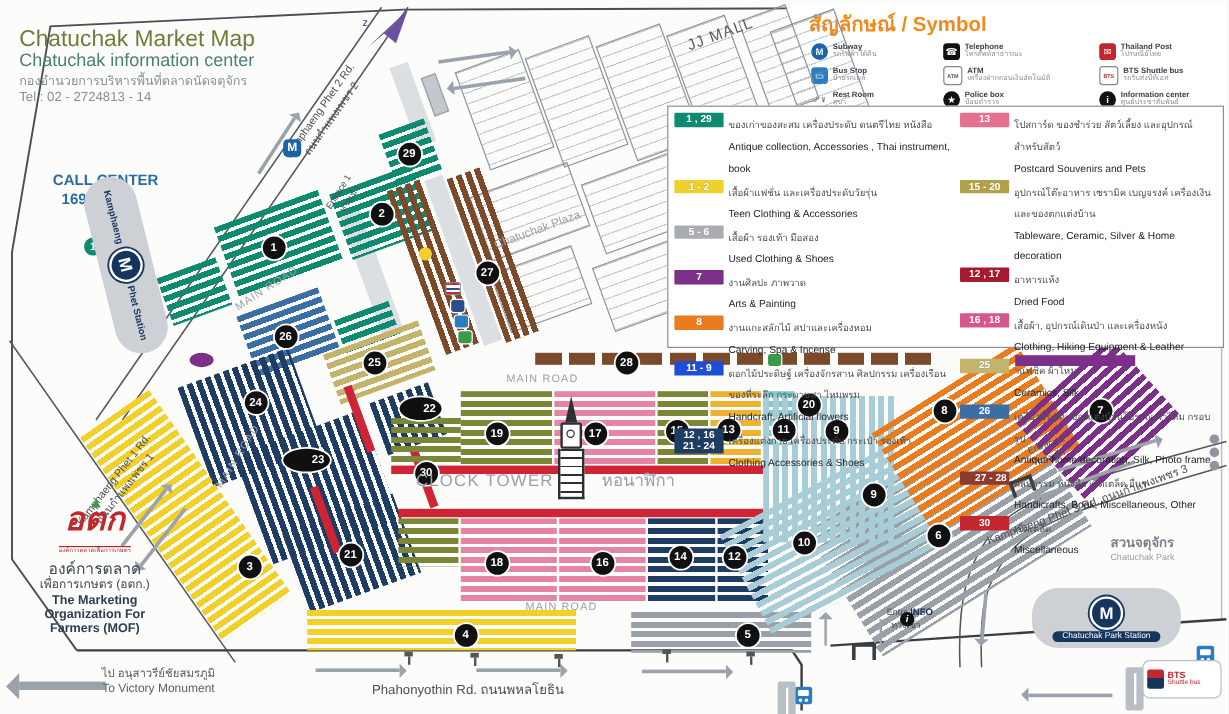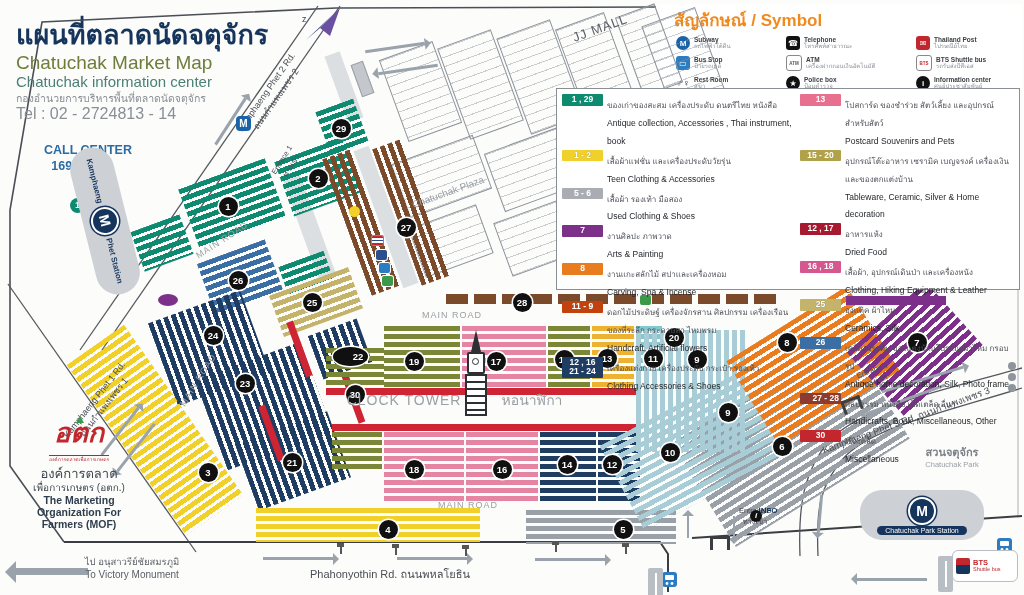--- a/index.html
+++ b/index.html
@@ -6,21 +6,21 @@
   #stage{position:relative;width:1024px;height:595px;background:#fcfcfb;overflow:hidden;
          font-family:"Liberation Sans","DejaVu Sans",sans-serif;}
   svg.layer{position:absolute;left:0;top:0;pointer-events:none;}
   .abs{position:absolute;}
   
   #header{position:absolute;left:16px;top:20px;width:300px;line-height:1.12;}
   #header .t1{font-size:27px;font-weight:bold;color:#16355c;}
   #header .t2{font-size:19px;color:#6f7d3c;margin-top:2px;}
   #header .t3{font-size:15px;color:#4a8076;}
   #header .t4{font-size:10.5px;color:#8a8f96;margin-top:3px;}
-  #header .t5{font-size:16px;color:#8a8f96;}
+  #header .t5{font-size:11px;color:#8a8f96;}
   
   #symbols{position:absolute;left:660px;top:4px;width:362px;height:84px;background:#fff;}
   #symbols h2{margin:2px 0 3px 14px;font-size:17px;color:#f08a1d;font-weight:bold;}
   #symbol-grid{display:grid;grid-template-columns:110px 130px 118px;row-gap:5px;margin-left:16px;}
   .symitem{display:flex;align-items:center;gap:4px;}
   .symtxt{display:flex;flex-direction:column;line-height:1.1;}
   .symtxt .en{font-size:6.5px;font-weight:bold;color:#3a3f45;}
   .symtxt .th{font-size:6px;color:#8a8f96;}
   .symic{width:14px;height:14px;display:flex;align-items:center;justify-content:center;
          border-radius:3px;font-size:8px;color:#fff;flex:0 0 auto;}
@@ -93,21 +93,20 @@
     <path d="M318,6 L80,350" fill="none" stroke="#55585e" stroke-width="1.3"></path>
     <path d="M340,6 L102,350" fill="none" stroke="#55585e" stroke-width="1.3"></path>
     <path d="M8,284 L196,552" fill="none" stroke="#55585e" stroke-width="1.3"></path>
     <path d="M64,542 L660,542 L668,554 L668,592" fill="none" stroke="#3a3d42" stroke-width="2"></path>
     <path d="M692,538 L1022,516" fill="none" stroke="#3a3d42" stroke-width="2"></path>
     <path d="M1022,388 C930,416 866,430 842,460 C820,486 816,508 818,556" fill="none" stroke="#55585e" stroke-width="1.3"></path>
     <path d="M1022,368 C925,394 858,410 830,440 C804,470 798,504 800,556" fill="none" stroke="#55585e" stroke-width="1.3"></path>
   </svg>
 
   <div id="header">
-    <div class="t1">แผนที่ตลาดนัดจตุจักร</div>
     <div class="t2">Chatuchak Market Map</div>
     <div class="t3">Chatuchak information center</div>
     <div class="t4">กองอำนวยการบริหารพื้นที่ตลาดนัดจตุจักร</div>
     <div class="t5">Tel : 02 - 2724813 - 14</div>
   </div>
 
   <svg id="compass" width="44" height="42">
     <polygon points="40,2 6,34 20,22" fill="#2d3f7b"></polygon>
     <polygon points="40,2 20,22 30,30" fill="#6b4fa0"></polygon>
     <text x="2" y="16" font-size="9" fill="#2d3f7b" font-family="Liberation Sans, sans-serif">z</text>
@@ -208,21 +207,21 @@
           </span>
           <span class="cattxt"><span class="th">งานศิลปะ ภาพวาด</span><br><span class="en">Arts &amp; Painting</span></span>
         </div>
         <div class="catrow">
           <span class="catbadge" style="background:#e87c1e;">
             <div>8</div>
           </span>
           <span class="cattxt"><span class="th">งานแกะสลักไม้ สปาและเครื่องหอม</span><br><span class="en">Carving, Spa &amp; Incense</span></span>
         </div>
         <div class="catrow">
-          <span class="catbadge" style="background:#c2410c;color:#fff;text-shadow:0 0 1px #777;">
+          <span class="catbadge" style="background:#1d4ed8;color:#fff;text-shadow:0 0 1px #777;">
             <div>11 - 9</div>
           </span>
           <span class="cattxt"><span class="th">ดอกไม้ประดิษฐ์ เครื่องจักรสาน ศิลปกรรม เครื่องเรือน ของที่ระลึก กระดาษสา ไหมพรม</span><br><span class="en">Handcraft, Artificial flowers</span></span>
         </div>
         <div class="catrow">
           <span class="catbadge" style="background:#1f3d63;">
             <div>12 , 16</div>
             <div>21 - 24</div>
           </span>
           <span class="cattxt"><span class="th">เครื่องแต่งกาย เครื่องประดับ กระเป๋า รองเท้า</span><br><span class="en">Clothing  Accessories &amp; Shoes</span></span>
@@ -250,21 +249,21 @@
         <div class="catrow">
           <span class="catbadge" style="background:#d6568f;">
             <div>16 , 18</div>
           </span>
           <span class="cattxt"><span class="th">เสื้อผ้า, อุปกรณ์เดินป่า และเครื่องหนัง</span><br><span class="en">Clothing, Hiking Equipment &amp; Leather</span></span>
         </div>
         <div class="catrow">
           <span class="catbadge" style="background:#c3b36b;color:#fff;text-shadow:0 0 1px #777;">
             <div>25</div>
           </span>
-          <span class="cattxt"><span class="th">องแติค ผ้าไหม</span><br><span class="en">Ceramics, Silk</span></span>
+          <span class="cattxt"><span class="th">าแฟชิค ผ้าไหม</span><br><span class="en">Ceramics, Silk</span></span>
         </div>
         <div class="catrow">
           <span class="catbadge" style="background:#3a6ea5;">
             <div>26</div>
           </span>
           <span class="cattxt"><span class="th">เครื่องประดับ ของแต่งบ้านโบราณ ผ้าไหม กรอบรูป</span><br><span class="en">Antique home decoration, Silk, Photo frame</span></span>
         </div>
         <div class="catrow">
           <span class="catbadge" style="background:#8c3b2e;text-align:right;">
             <div>27 - 28</div>
@@ -350,22 +349,22 @@
       <div class="badge" style="left: 602.5px; top: 454.5px;">12</div>
       <div class="badge" style="left: 597.5px; top: 348.5px;">13</div>
       <div class="badge" style="left: 557.5px; top: 454.5px;">14</div>
       <div class="badge" style="left: 554.5px; top: 349.5px;">15</div>
       <div class="badge" style="left: 492.5px; top: 459.5px;">16</div>
       <div class="badge" style="left: 486.5px; top: 351.5px;">17</div>
       <div class="badge" style="left: 404.5px; top: 459.5px;">18</div>
       <div class="badge" style="left: 404.5px; top: 351.5px;">19</div>
       <div class="badge" style="left: 637.5px; top: 327.5px; margin-left: 27px;">20</div>
       <div class="badge" style="left: 282.5px; top: 452.5px;">21</div>
-      <div class="badge" style="left: 332.5px; top: 347px; padding-left: 16px;">22</div>
-      <div class="badge" style="left: 235.5px; top: 373.5px;">23</div>
+      <div class="badge" style="left: 332.5px; top: 331px; padding-left: 16px;">22</div>
+      <div class="badge" style="left: 235.5px; top: 373.5px; padding-left: 20px;">23</div>
       <div class="badge" style="left: 203.5px; top: 325.5px;">24</div>
       <div class="badge" style="left: 302.5px; top: 292.5px;">25</div>
       <div class="badge" style="left: 228.5px; top: 270.5px;">26</div>
       <div class="badge" style="left: 396.5px; top: 217.5px;">27</div>
       <div class="badge" style="left: 512.5px; top: 292.5px;">28</div>
       <div class="badge" style="left: 331.5px; top: 118.5px;">29</div>
       <div class="badge" style="left: 345.5px; top: 384.5px;">30</div>
       <div class="mlabel" style="left: 600px; top: 28px; font-size: 13px; color: rgb(90, 95, 102); transform: translate(-50%, -50%) rotate(-20deg); letter-spacing: 1px;">JJ MALL</div>
       <div class="mlabel" style="left: 448px; top: 192px; font-size: 10px; color: rgb(154, 160, 166); transform: translate(-50%, -50%) rotate(-20deg);">Chatuchak Plaza</div>
       <div class="mlabel" style="left: 452px; top: 315px; font-size: 9px; color: rgb(154, 160, 166); transform: translate(-50%, -50%) rotate(0deg); letter-spacing: 1px;">MAIN ROAD</div>

